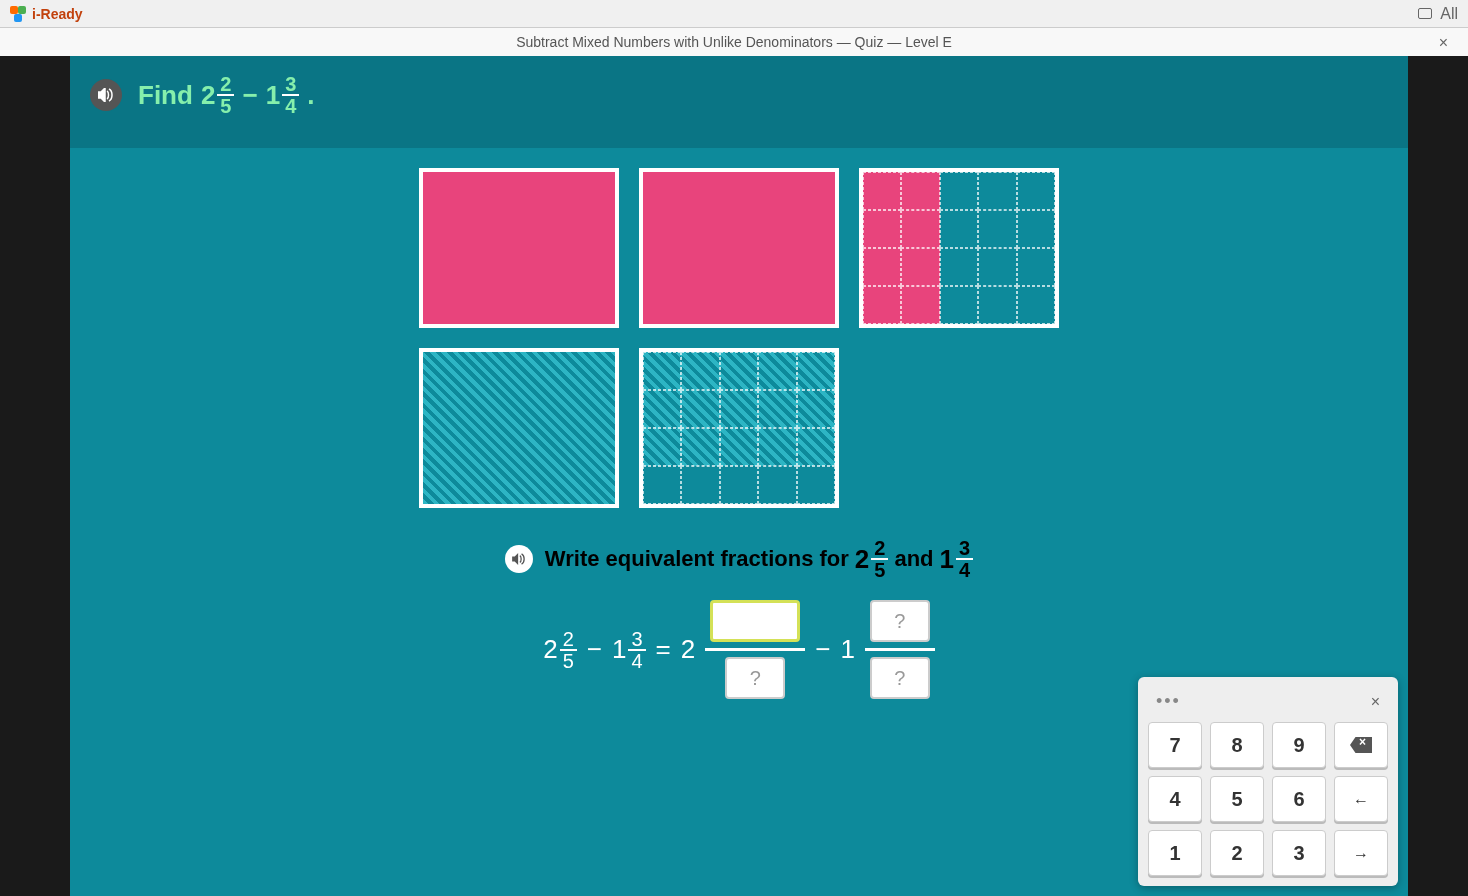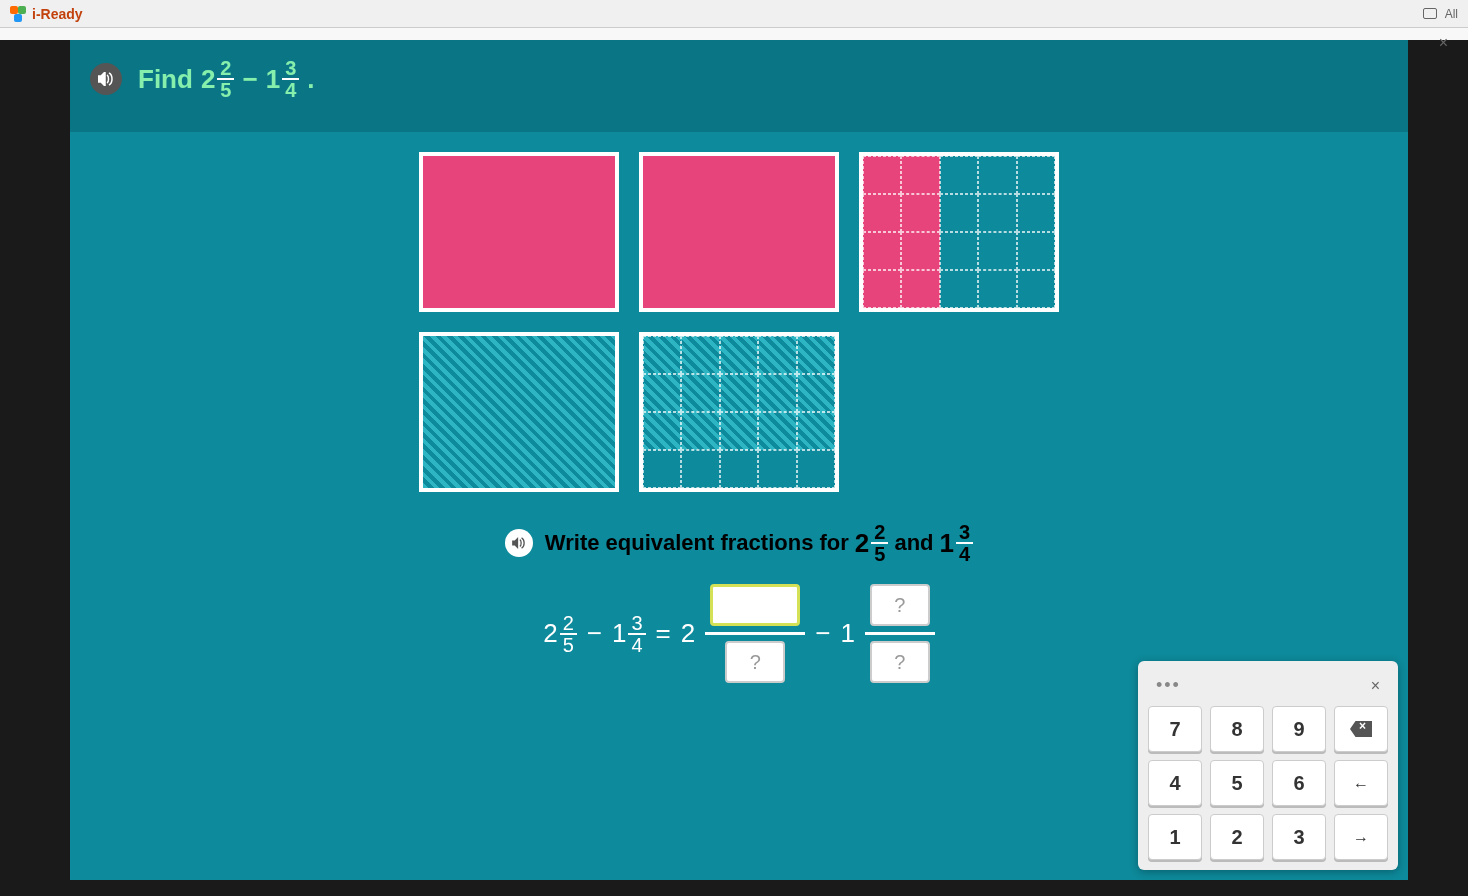--- a/index.html
+++ b/index.html
@@ -4,21 +4,21 @@
 <style>
 * { box-sizing: border-box; margin: 0; padding: 0; }
 body { font-family: Arial, sans-serif; background: #1a1a1a; width: 1468px; height: 896px; overflow: hidden; }
 .browser-bar { background: #f0f0f0; height: 28px; display: flex; align-items: center; padding: 0 10px; justify-content: space-between; border-bottom: 1px solid #ccc; }
 .browser-left { display: flex; align-items: center; gap: 6px; }
 .logo-icon { width: 16px; height: 16px; position: relative; }
 .logo-icon::before { content: ''; position: absolute; width: 8px; height: 8px; background: #ff6b00; border-radius: 2px; top: 0; left: 0; }
 .logo-icon::after { content: ''; position: absolute; width: 8px; height: 8px; background: #4caf50; border-radius: 2px; top: 0; right: 0; }
 .logo-bottom { position: absolute; width: 8px; height: 8px; background: #2196f3; border-radius: 2px; bottom: 0; left: 4px; }
 .browser-title { font-size: 14px; font-weight: bold; color: #c2410c; }
-.browser-right { display: flex; align-items: center; gap: 8px; color: #666; font-size: 12px; }
+.browser-right { display: flex; align-items: center; gap: 8px; color: #666; font-size: 16px; }
 .folder-icon { width: 14px; height: 11px; border: 1.5px solid #666; border-radius: 2px; position: relative; }
 .subtitle-bar { background: #f8f8f8; text-align: center; padding: 6px 0; font-size: 14px; color: #555; position: relative; }
 .close-x { position: absolute; right: 20px; top: 6px; font-size: 16px; color: #666; cursor: pointer; }
 .app-container { background: #0d8a9b; height: 840px; position: relative; margin: 0 60px 0 70px; }
 .header-bar { background: #0a7585; padding: 18px 20px 32px; display: flex; align-items: center; gap: 16px; }
 .speaker-btn { width: 32px; height: 32px; background: #555; border-radius: 50%; display: flex; align-items: center; justify-content: center; cursor: pointer; }
 .speaker-icon { width: 16px; height: 14px; }
 .find-text { color: #86efac; font-size: 26px; font-weight: bold; display: flex; align-items: center; gap: 8px; }
 .mixed-num { display: inline-flex; align-items: center; font-size: 26px; }
 .whole { font-size: 26px; }
@@ -70,20 +70,21 @@
       </div>
     <span class="browser-title">i-Ready</span>
   </div>
   <div class="browser-right">
     <div class="folder-icon"></div>
     <span>All</span>
   </div>
 </div>
 
 <div class="subtitle-bar">
+  <span>Subtract Mixed Numbers with Unlike Denominators — Quiz — Level E</span>
   <span class="close-x">×</span>
 </div>
 
 <div class="app-container">
 
   <div class="header-bar">
     <div class="speaker-btn">
       <svg class="speaker-icon" viewBox="0 0 16 14" fill="#fff">
           <path d="M0 4h3l4-4v14l-4-4H0z M9 3c2 1 2 7 0 8 M11 1c4 2 4 10 0 12" stroke="#fff" stroke-width="1.5" fill="none"></path>
           <path d="M0 4h3l4-4v14l-4-4H0z" fill="#fff"></path>

